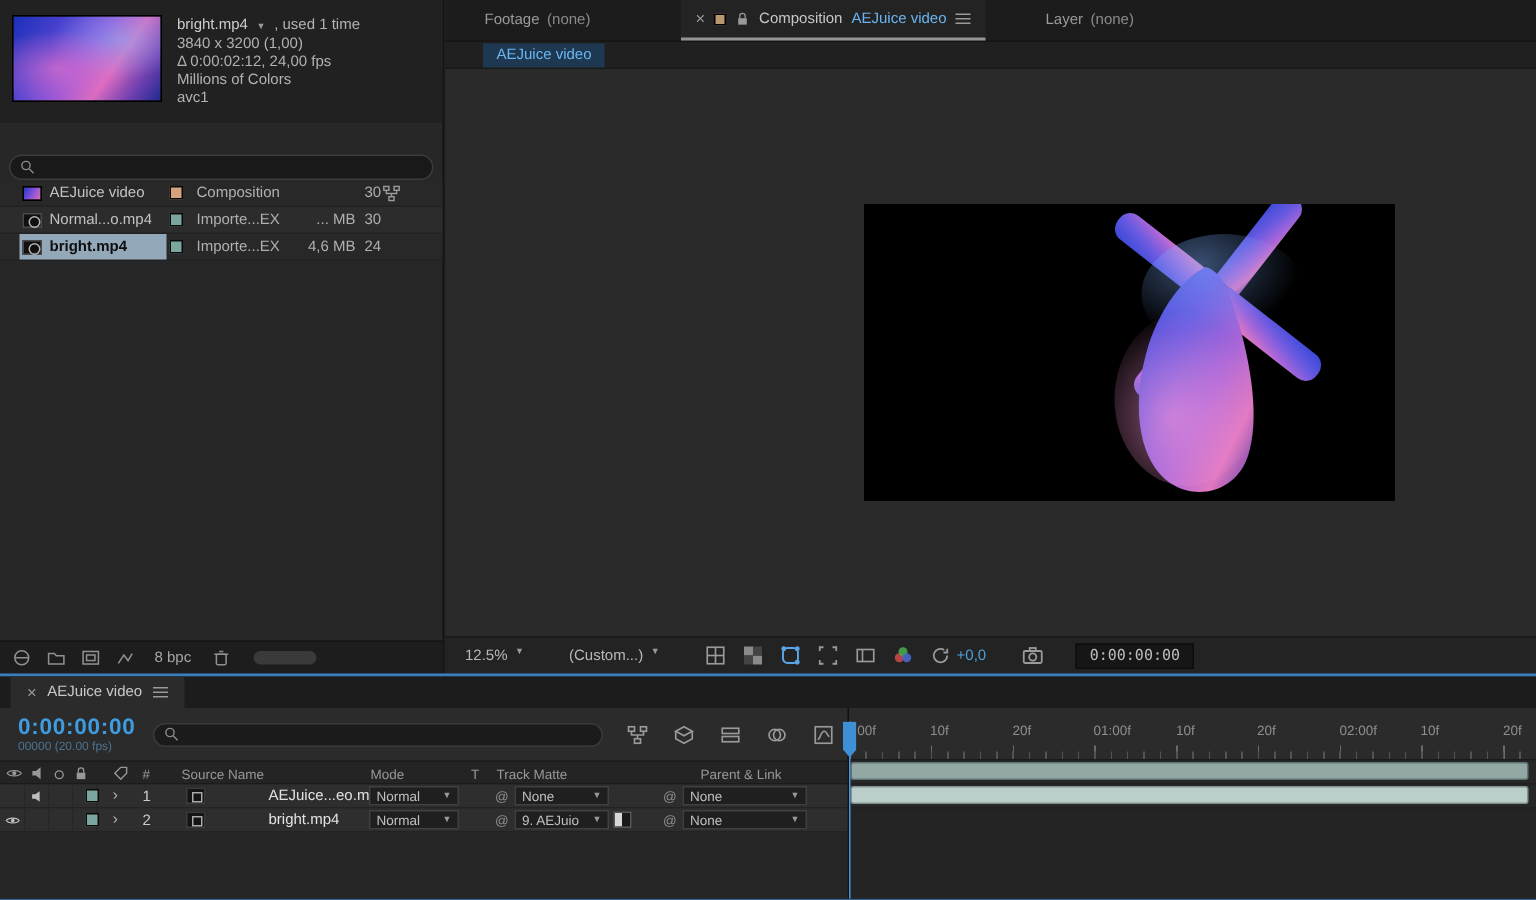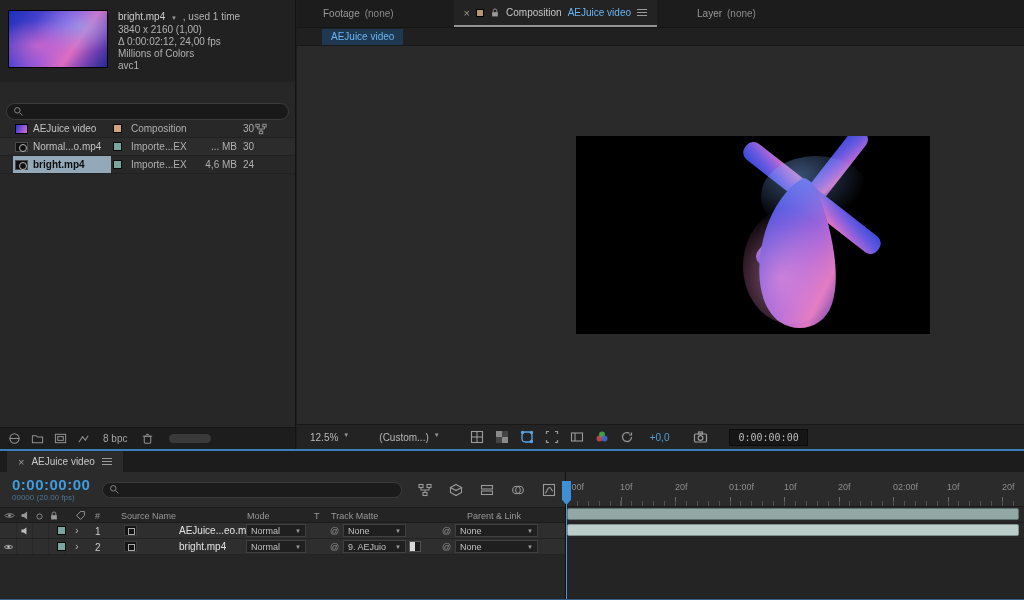--- a/index.html
+++ b/index.html
@@ -62,21 +62,21 @@
   .tab-square{width:8px;height:8px;background:#b9966e;border:1px solid #000;}
   .tab-comp-name{color:#6cb5f2;}
   #viewer-strip{height:18px;background:#202020;display:flex;align-items:center;border-bottom:1px solid #191919;}
   .viewer-chip{margin-left:25px;background:#1d3850;color:#6cb5f2;padding:2px 9px 3px 9px;}
   #viewport{position:absolute;left:0;right:0;top:46px;bottom:25px;background:#2a2a2a;overflow:hidden;}
   #comp-frame{position:absolute;left:279px;top:90px;width:354px;height:198px;background:#000;}
   #comp-toolbar{position:absolute;left:0;right:0;bottom:0;height:25px;background:#232323;border-top:1px solid #181818;display:flex;align-items:center;padding:0 13px;color:#b8b8b8;}
   .dd{display:inline-flex;align-items:flex-start;gap:5px;}
   .tool-gap{margin-left:30px;}
   .icon-row{display:flex;align-items:center;gap:7px;margin-left:28px;}
-  .exposure{color:#4f9fd9;margin-left:14px;}
+  .exposure{color:#4f9fd9;margin-left:2px;}
   .tc-box{margin-left:20px;background:#161616;border:1px solid #0c0c0c;padding:2px 8px;color:#bdbdbd;font-family:"DejaVu Sans Mono",monospace;font-size:10px;}
 
   
   #timeline-panel{position:absolute;left:0;top:449px;width:1024px;height:151px;background:#2b2b2b;border-top:2px solid #3a7ebd;border-bottom:1px solid #35618c;}
   #tl-tabbar{height:21px;background:#1c1c1c;display:flex;align-items:stretch;}
   .tl-tab{display:flex;align-items:center;gap:7px;padding:0 11px;margin-left:7px;background:#2b2b2b;color:#c9c9c9;}
   #tl-body{position:absolute;left:0;right:0;top:21px;bottom:0;display:flex;}
   #tl-left{width:566px;flex:none;border-right:1px solid #111;display:flex;flex-direction:column;background:#2b2b2b;}
   .tl-controls{height:35px;display:flex;align-items:center;flex:none;}
   .tc-group{margin-left:12px;width:82px;}
@@ -129,21 +129,21 @@
   <div id="project-panel">
 
     <div id="project-preview">
       <div class="thumb"></div>
       <div class="preview-info">
         <div>
           <span class="pi-name">bright.mp4</span>
           <span class="pi-caret">▼</span>
           <span>, used 1 time</span>
         </div>
-        <div>3840 x 2160 (1,00)</div>
+        <div>3840 x 3200 (1,00)</div>
         <div>Δ 0:00:02:12, 24,00 fps</div>
         <div>Millions of Colors</div>
         <div>avc1</div>
       </div>
     </div>
 
     <div class="search-box">
       <svg width="11" height="11" viewBox="0 0 14 14">
         <circle cx="5.5" cy="5.5" r="3.5" stroke="#8a8a8a" fill="none" stroke-width="1.2"></circle>
         <line x1="8.4" y1="8.4" x2="12" y2="12" stroke="#8a8a8a" stroke-width="1.2"></line>

